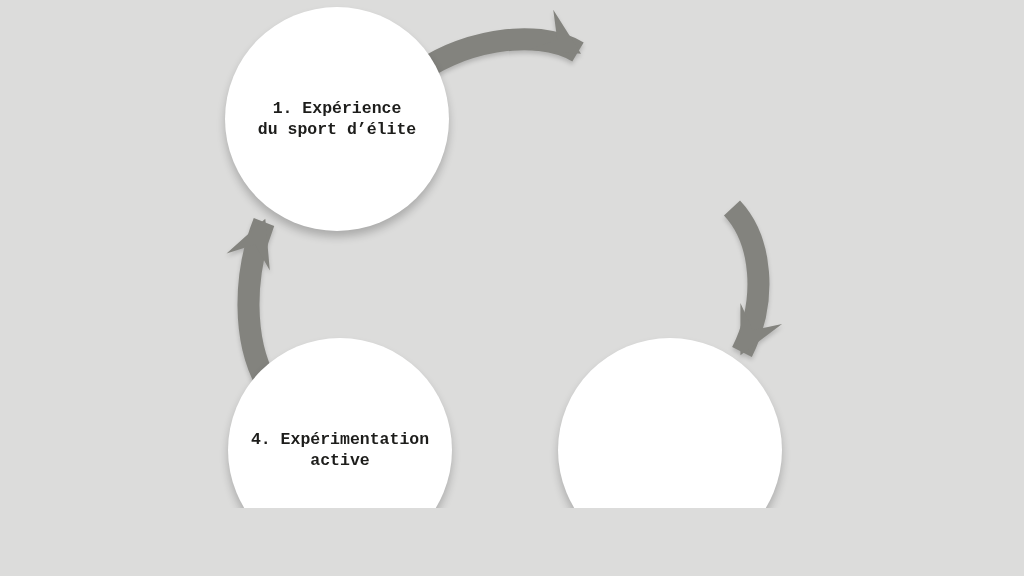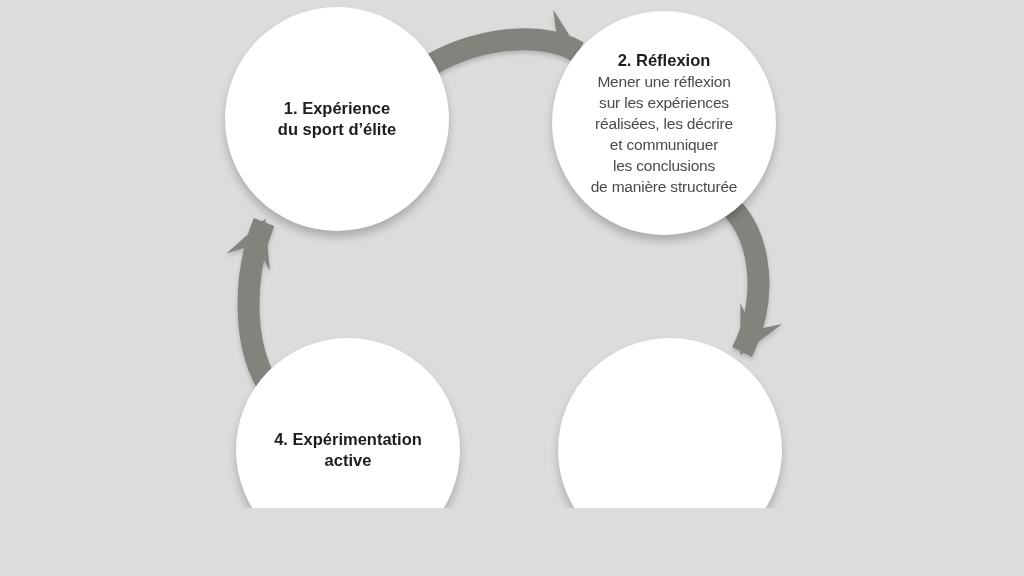--- a/index.html
+++ b/index.html
@@ -6,21 +6,21 @@
     margin: 0;
     padding: 0;
     background: #dcdcdb;
   }
   .stage {
     position: relative;
     width: 1024px;
     height: 508px;
     overflow: hidden;
     background: var(--bg-color, #dcdcdb);
-    font-family: Liberation Sans, sans-serif;
+    font-family: Liberation Mono, monospace;
   }
   svg.arrows {
     position: absolute;
     left: 0;
     top: 0;
     width: 1024px;
     height: 576px;
     z-index: 1;
     filter: drop-shadow(0 3px 2px rgba(0,0,0,0.18));
   }
@@ -56,21 +56,21 @@
   .step-body {
     font-size: 15.5px;
     line-height: 21px;
     letter-spacing: -0.2px;
     color: var(--body-color, #4a4a4a);
     white-space: pre-line;
   }
   .c1 { left: 225px; top: 7px; }
   .c2 { left: 552px; top: 11px; }
   .c3 { left: 558px; top: 338px; }
-  .c4 { left: 236px; top: 338px; }
+  .c4 { left: 228px; top: 338px; }
 </style>
 </head>
 <body>
 
 <div class="stage">
 
   <svg class="arrows" viewBox="0 0 1024 576" xmlns="http://www.w3.org/2000/svg">
     <defs>
       <marker id="ahead" viewBox="0 0 10 10" refX="9" refY="5" markerWidth="2.3" markerHeight="2.3" orient="auto">
         <path class="arrow-head" d="M0.5,0.4 L9.7,5 L0.5,9.6 L4.2,5 Z"></path>
@@ -80,29 +80,20 @@
     <path class="arrow-path" marker-end="url(#ahead)" d="M 732 208 C 762 240, 768 300, 742 352"></path>
     <path class="arrow-path" marker-end="url(#ahead)" d="M 612 518 C 560 548, 500 550, 445 537"></path>
     <path class="arrow-path" marker-end="url(#ahead)" d="M 266 382 C 243 340, 243 275, 264 222"></path>
   </svg>
 
   <div class="circle c1">
     <div class="step-title">1. Expérience
 du sport d’élite</div>
   </div>
 
-  <div class="circle c2">
-    <div class="step-title">2. Réflexion</div>
-    <div class="step-body">Mener une réflexion
-sur les expériences
-réalisées, les décrire
-et communiquer
-les conclusions
-de manière structurée</div>
-  </div>
 
   <div class="circle c3">
   </div>
 
   <div class="circle c4">
     <div class="step-title">4. Expérimentation
 active</div>
   </div>
 
 </div>

